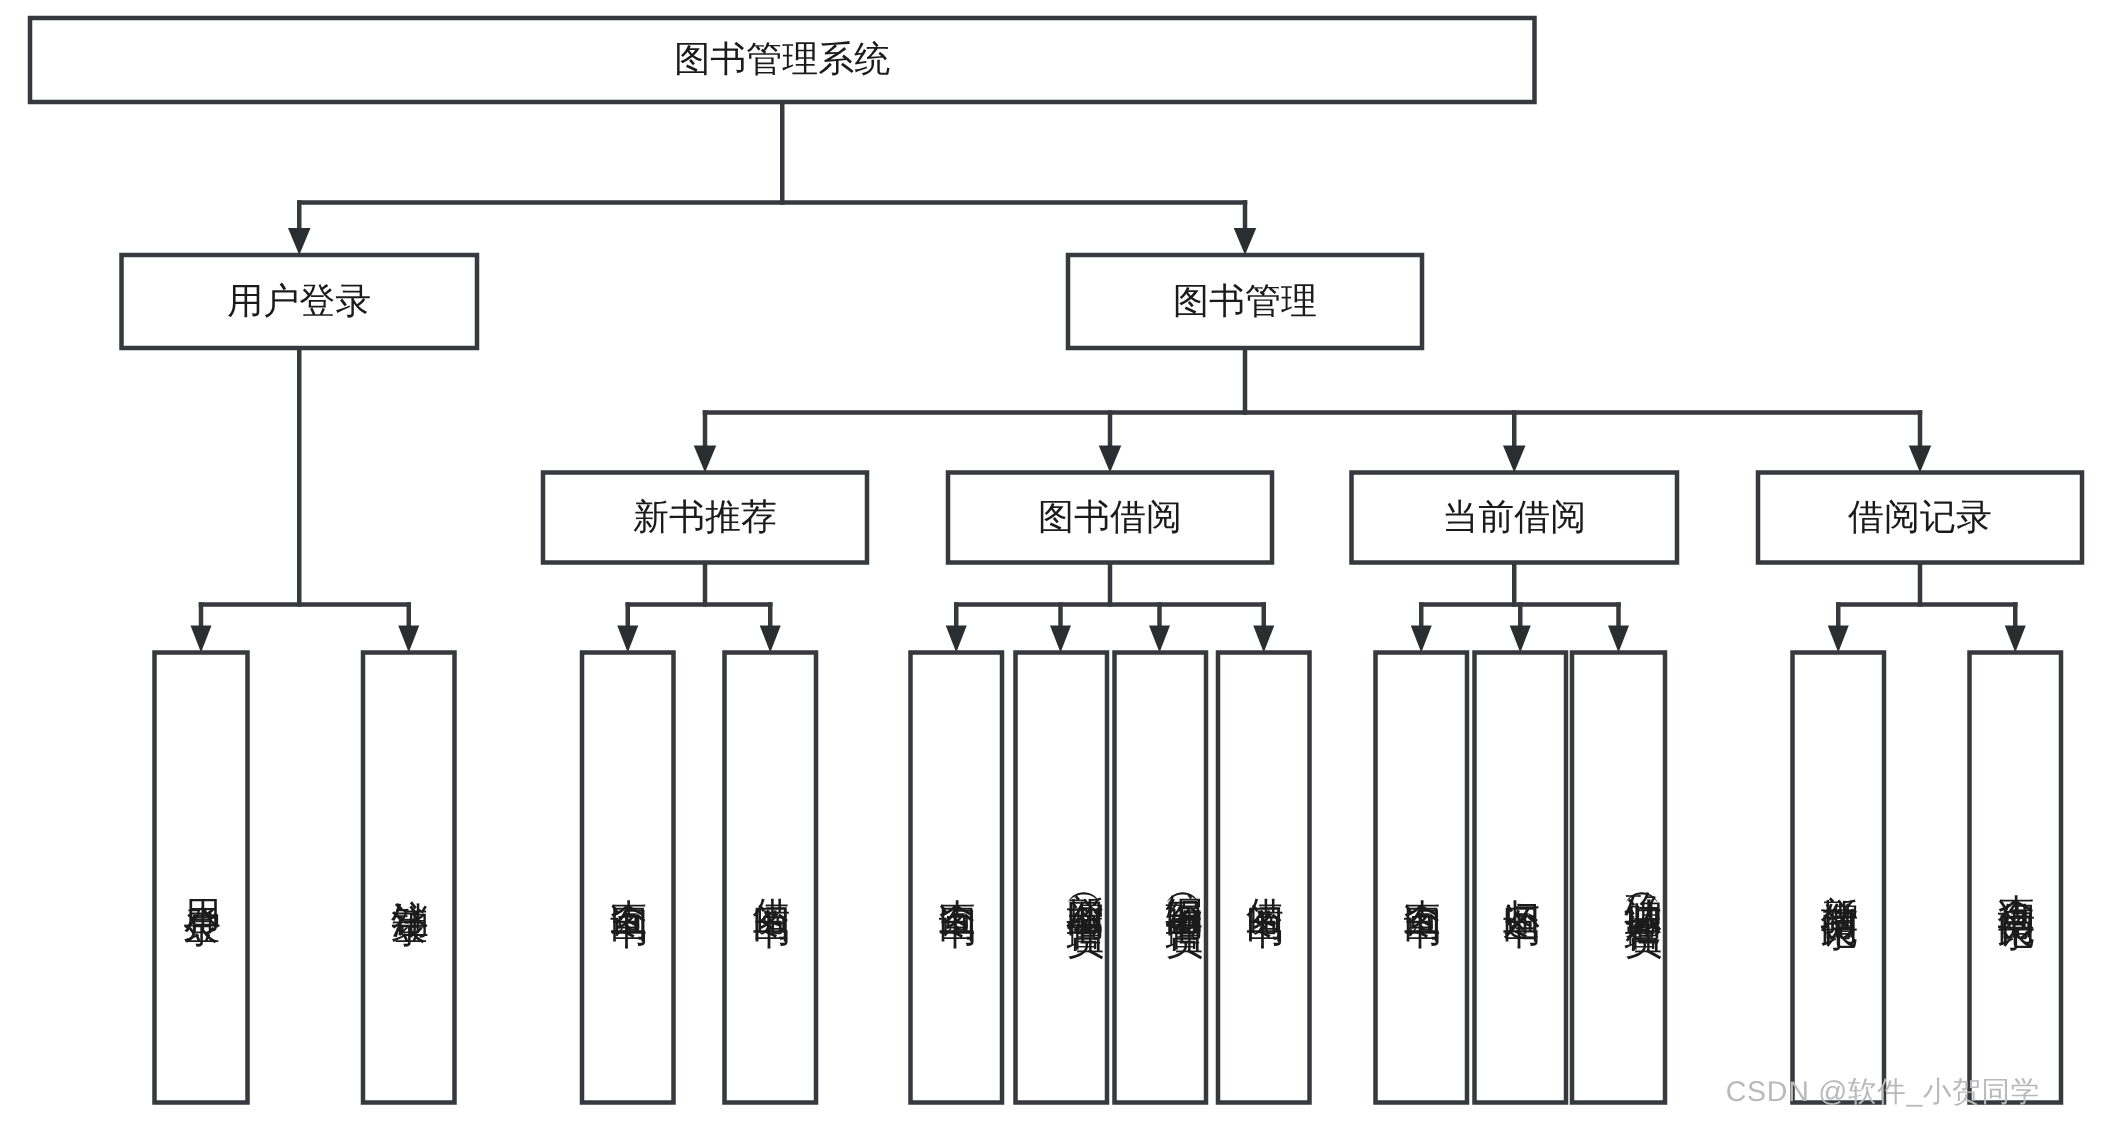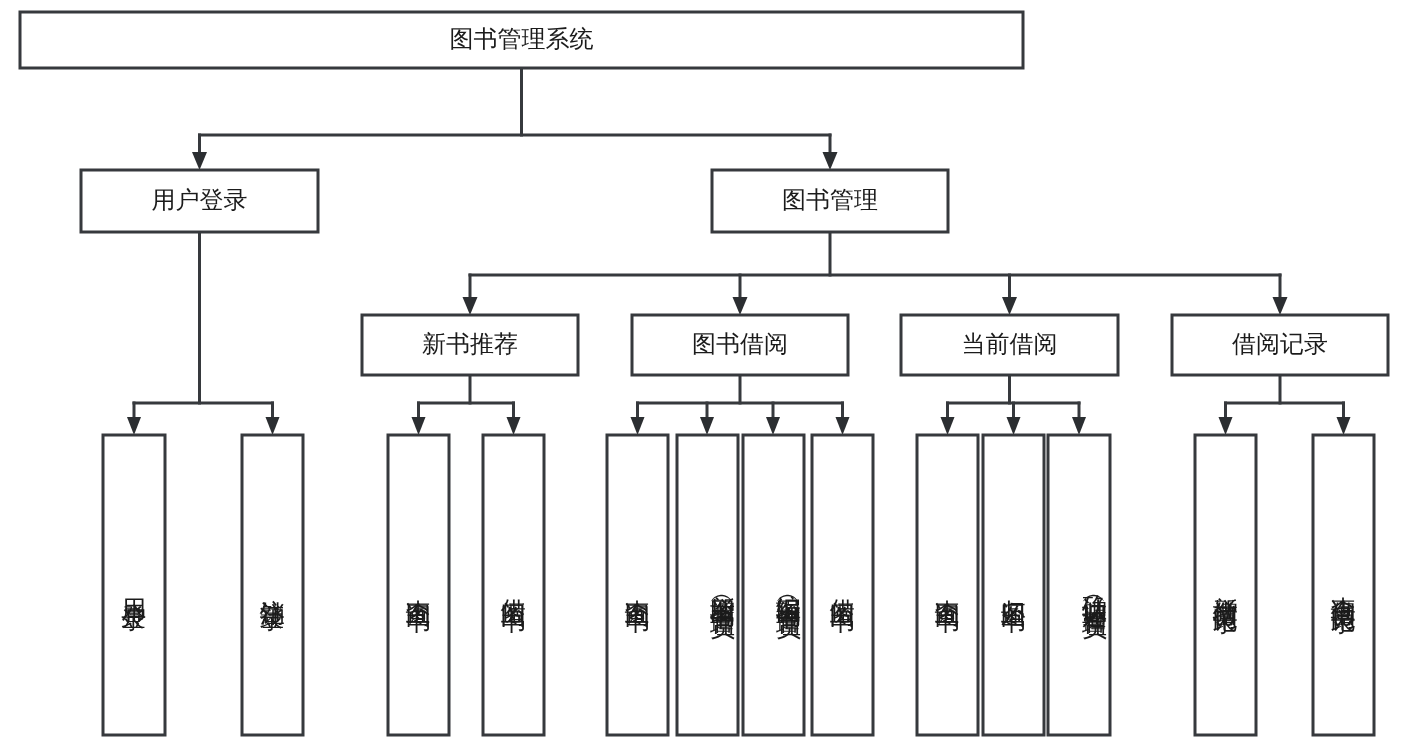--- a/index.html
+++ b/index.html
@@ -234,20 +234,21 @@
       <foreignObject x="1195" y="435" width="61" height="300">
         <div xmlns="http://www.w3.org/1999/xhtml" class="vlabel vcenter">新增借阅记录</div>
       </foreignObject>
       <foreignObject x="1313" y="435" width="61" height="300">
         <div xmlns="http://www.w3.org/1999/xhtml" class="vlabel vcenter">查询借阅记录</div>
       </foreignObject>
     </g>
 
   </svg>
 
+  <div class="watermark">CSDN @软件_小贺同学</div>
 
 </div>
 
 <style>
   .vlabel {
     width: 100%;
     height: 100%;
     display: flex;
     justify-content: center;
     font-family: "Liberation Sans", "DejaVu Sans", sans-serif;

